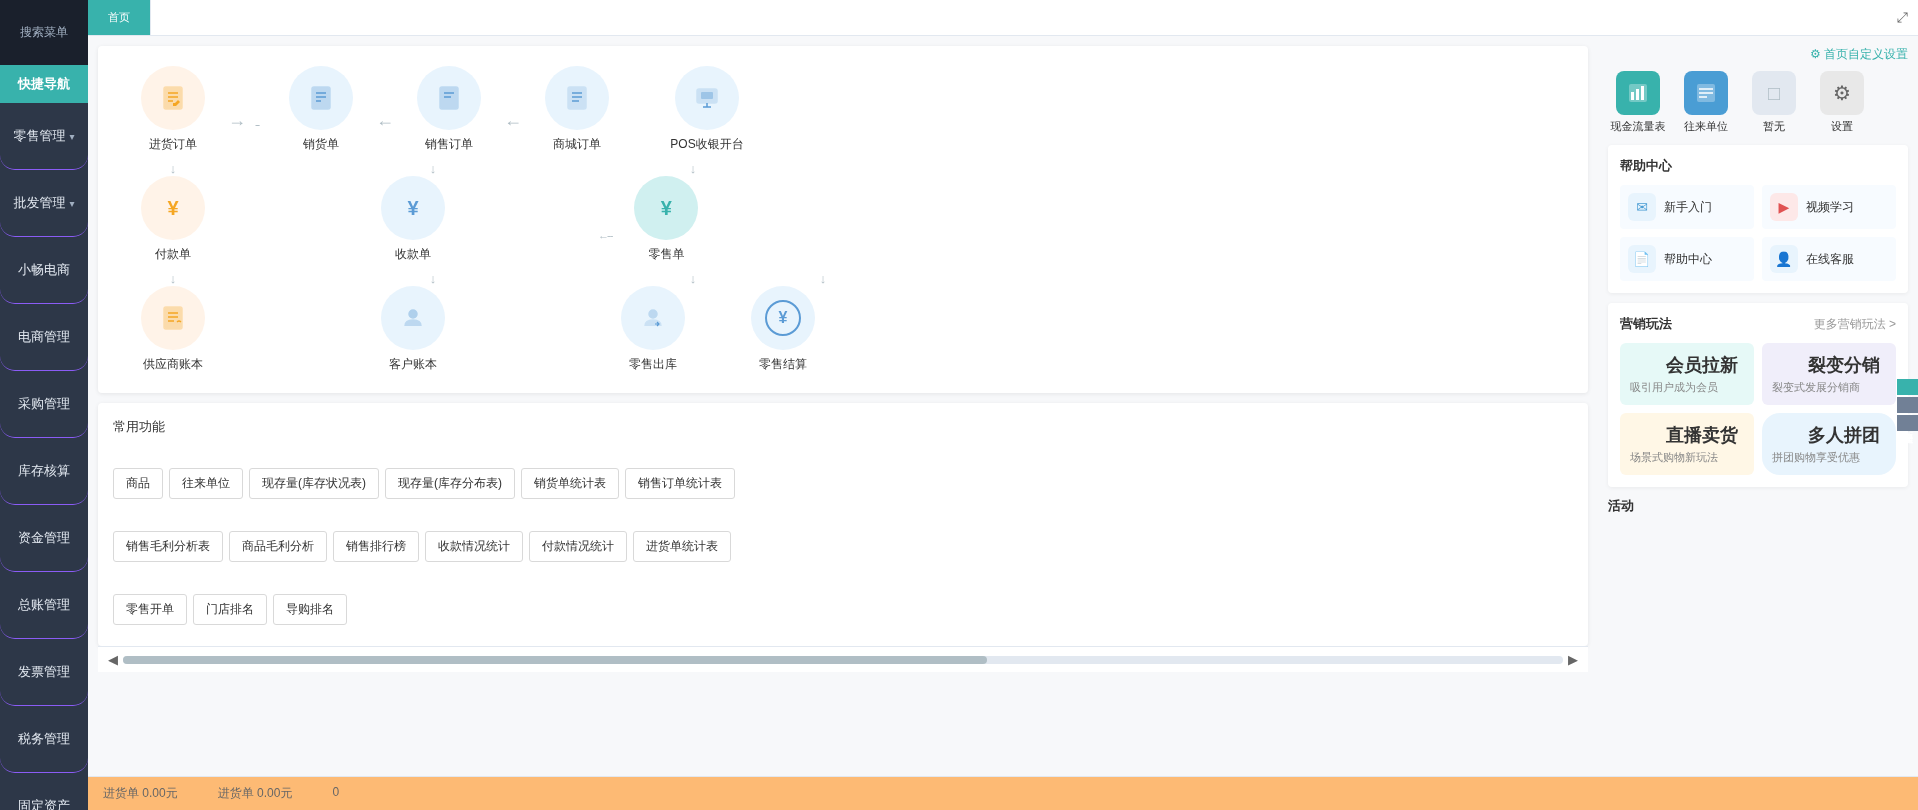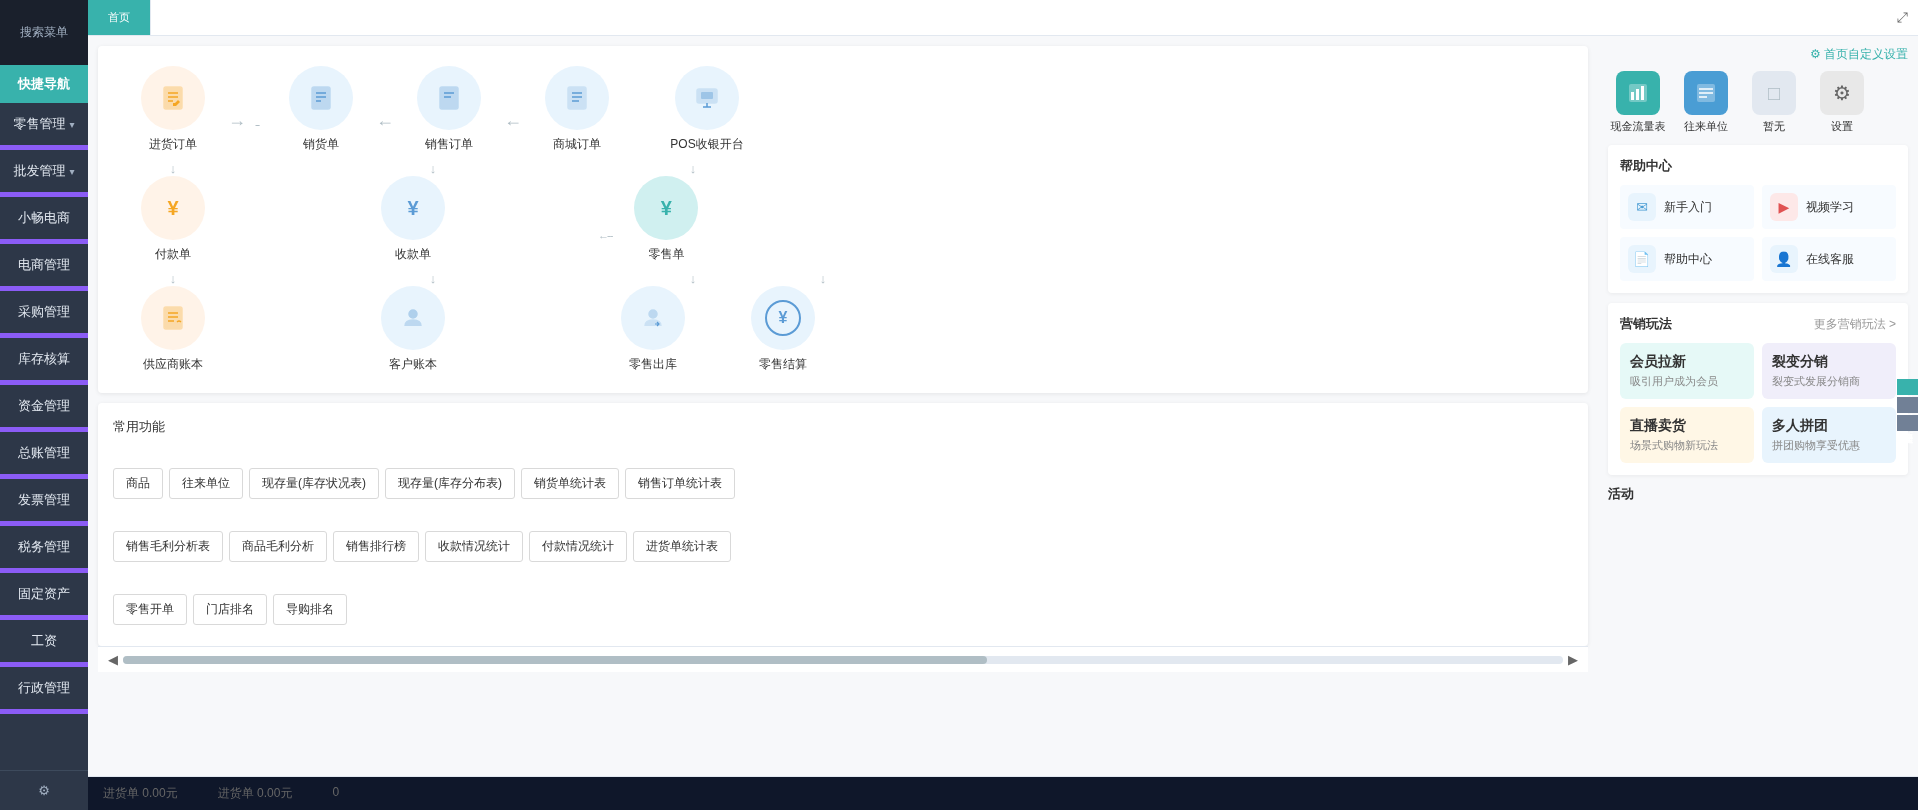--- a/index.html
+++ b/index.html
@@ -26,30 +26,31 @@
     .sidebar-nav-header {
       background: #38b2ac;
       color: #fff;
       padding: 10px;
       font-size: 13px;
       text-align: center;
       font-weight: bold;
     }
     .sidebar-item {
       color: #e2e8f0;
-      padding: 12px 10px;
+      padding: 24px 10px;
       text-align: center;
       font-size: 13px;
       cursor: pointer;
       display: flex;
       align-items: center;
       justify-content: center;
       gap: 4px;
-      border-bottom: 5px solid #8b5cf6;
+      border-bottom: 1px solid #8b5cf6;
       position: relative;
+      border-radius: 15px;
     }
     .sidebar-item .arrow {
       font-size: 10px;
       color: #a0aec0;
     }
     .sidebar-bottom {
       margin-top: auto;
       border-top: 1px solid #3d4a5c;
     }
     .sidebar-settings {
@@ -358,35 +359,36 @@
     }
 
     .marketing-item {
       background: #f0f9ff;
       border-radius: 6px;
       padding: 10px;
       cursor: pointer;
     }
 
     .marketing-item-title {
-      font-size: 14px;
+      font-size: 18px;
       font-weight: bold;
       color: #333;
       margin-bottom: 3px;
+      margin-left: 36px;
     }
 
     .marketing-item-desc {
       font-size: 11px;
       color: #888;
     }
 
     .marketing-item.teal-bg { background: #e6f9f7; }
     .marketing-item.purple-bg { background: #f0eefa; }
     .marketing-item.orange-bg { background: #fff7e6; }
-    .marketing-item.blue-bg { background: #e8f4fd; }
+    .marketing-item.blue-bg { background: #e8f4fd; border-radius: 18px; }
 
     
     .activity-title {
       font-size: 13px;
       font-weight: bold;
       color: #333;
       margin-bottom: 6px;
     }
 
     
@@ -415,21 +417,21 @@
 
     .float-btn.gray { background: #718096; }
 
     .row1, .row2, .row3 {
       display: flex;
       align-items: center;
     }
 
     
     .bottom-bar {
-      background: #0f172a;
+      background: #fdba74;
       padding: 8px 15px;
       display: flex;
       gap: 40px;
       font-size: 12px;
       color: #666;
       border-top: 1px solid #e2e8f0;
       flex-shrink: 0;
     }
   </style>
 </head>

